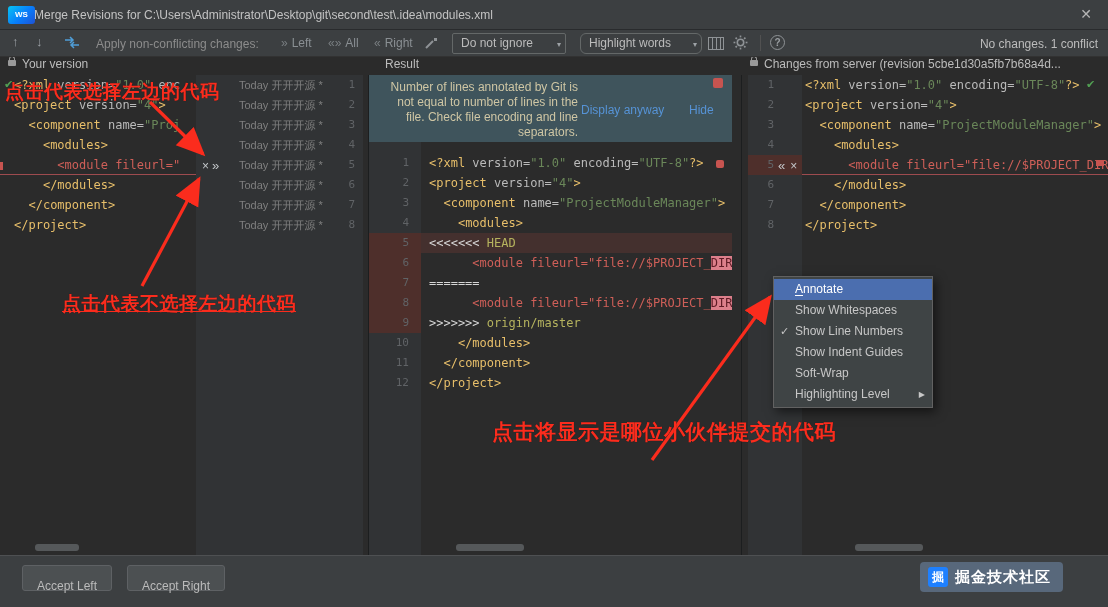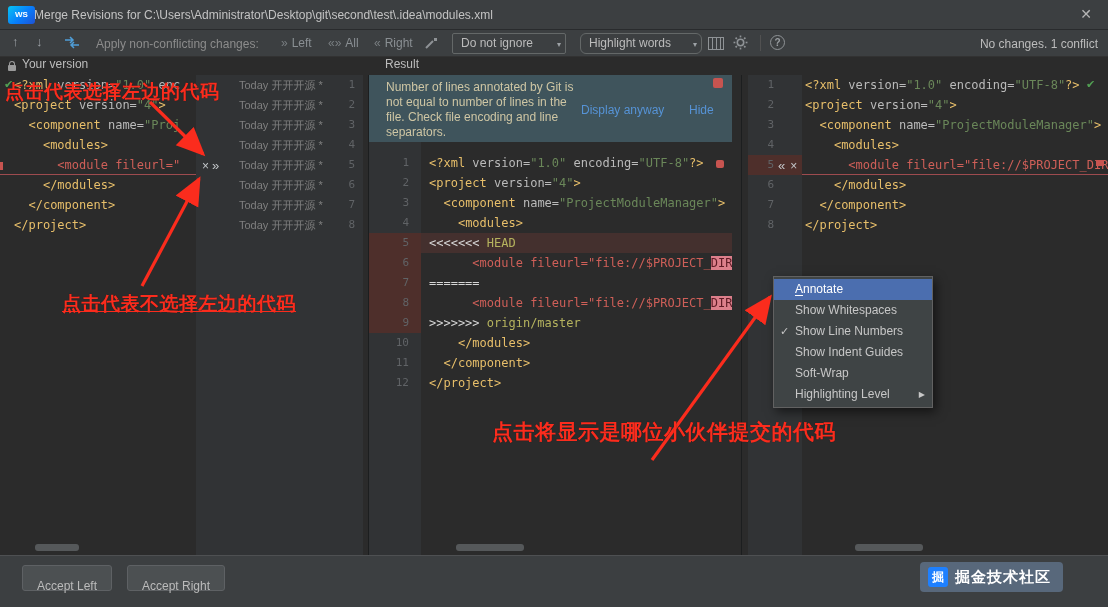--- a/index.html
+++ b/index.html
@@ -26,21 +26,21 @@
   .layout-ico{position:absolute;top:7px;width:16px;height:13px;border:1px solid #8f9396;
               background:repeating-linear-gradient(90deg,transparent 0 3px,#8f9396 3px 4px);}
   .tbsep{position:absolute;top:5px;width:1px;height:16px;background:#515151;}
   .helpico{position:absolute;top:5px;width:15px;height:15px;border:1px solid #8f9396;border-radius:50%;
            color:#9a9e a2;color:#9a9ea2;font-size:10px;text-align:center;line-height:13px;font-weight:bold;}
   .status{position:absolute;right:10px;top:7px;color:#bcbcbc;font-size:12px;}
   .wandsvg,.gearsvg{position:absolute;}
 
   
   .pheads{position:absolute;left:0;top:57px;width:1108px;height:18px;z-index:4;}
-  .phead{position:absolute;top:0;display:flex;align-items:flex-end;gap:6px;color:#bcbcbc;font-size:12px;white-space:nowrap;}
+  .phead{position:absolute;top:0;display:flex;align-items:flex-start;gap:6px;color:#bcbcbc;font-size:12px;white-space:nowrap;}
   .lock{width:8px;height:6px;background:#9a9a9a;position:relative;border-radius:1px;display:inline-block;margin-top:3px;}
   .lock:before{content:'';position:absolute;left:1px;top:-4px;width:4px;height:4px;border:1px solid #9a9a9a;border-bottom:none;border-radius:3px 3px 0 0;}
 
   
   .pane{position:absolute;top:75px;height:480px;background:#2b2b2b;}
   .pane-left{left:0;width:363px;border-right:1px solid #1c1e1f;}
   .pane-mid{left:368px;width:374px;border-left:1px solid #1c1e1f;border-right:1px solid #1c1e1f;}
   .pane-right{left:748px;width:360px;}
   .gutterbg{position:absolute;top:0;height:480px;background:#313335;}
 
@@ -73,21 +73,21 @@
   .gx{color:#c3c7ca;font-size:12px;margin:0 3px 0 6px;}
   .gap{color:#c3c7ca;font-size:13px;letter-spacing:-1px;}
 
   
   .tk-tag{color:#e8bf6a;} .tk-attr{color:#bababa;} .tk-val{color:#6a8759;} .tk-plain{color:#a9b7c6;}
   .tk-white{color:#d6d6d6;} .tk-marker{color:#b5b35e;} .tk-red{color:#cf5f58;}
   .tk-hl{background:#dc7f8b;color:#5e1b25;padding-right:34px;}
   .errdot{display:inline-block;width:8px;height:8px;background:#c75450;border-radius:2px;margin-left:12px;vertical-align:middle;}
 
   
-  .banner{position:absolute;left:0;top:0;width:363px;height:67px;background:#3f545c;z-index:3;}
+  .banner{position:absolute;left:0;top:0;width:363px;height:67px;background:#3f545c;z-index:3;text-align:right;}
   .banner-text{position:absolute;left:17px;top:5px;width:192px;color:#cfc6a4;font-size:12px;line-height:15px;}
   .blink{position:absolute;top:28px;color:#5693d6;font-size:12px;cursor:default;}
   .banner-err{position:absolute;left:344px;top:3px;width:10px;height:10px;background:#c75450;border-radius:2px;}
 
   .greencheck{position:absolute;color:#52a053;font-size:11px;z-index:4;}
   .redmark{position:absolute;background:#c75450;}
 
   .hthumb{position:absolute;top:469px;height:7px;background:#55585a;border-radius:3px;z-index:4;}
 
   
@@ -186,20 +186,24 @@
 </div>
 
 <div class="pheads">
   <div class="phead" style="left:8px">
     <span class="lock"></span>
     <span>Your version</span>
   </div>
   <div class="phead" style="left:385px">
     <span>Result</span>
   </div>
+  <div class="phead" style="left:750px">
+    <span class="lock"></span>
+    <span>Changes from server (revision 5cbe1d30a5fb7b68a4d...</span>
+  </div>
 </div>
 
 <div class="pane pane-left">
   <div class="gutterbg" style="left:196px;width:167px;"></div>
   <div id="left-rows">
       <div class="lrow">
         <div class="code"><span class="tk-tag">&lt;?xml </span><span class="tk-attr">version=</span><span class="tk-val">"1.0"</span><span class="tk-attr"> enc</span></div>
         <div class="ctrl"></div>
         <div class="annot">Today 开开开源 *</div>
         <div class="lnum">1</div>

